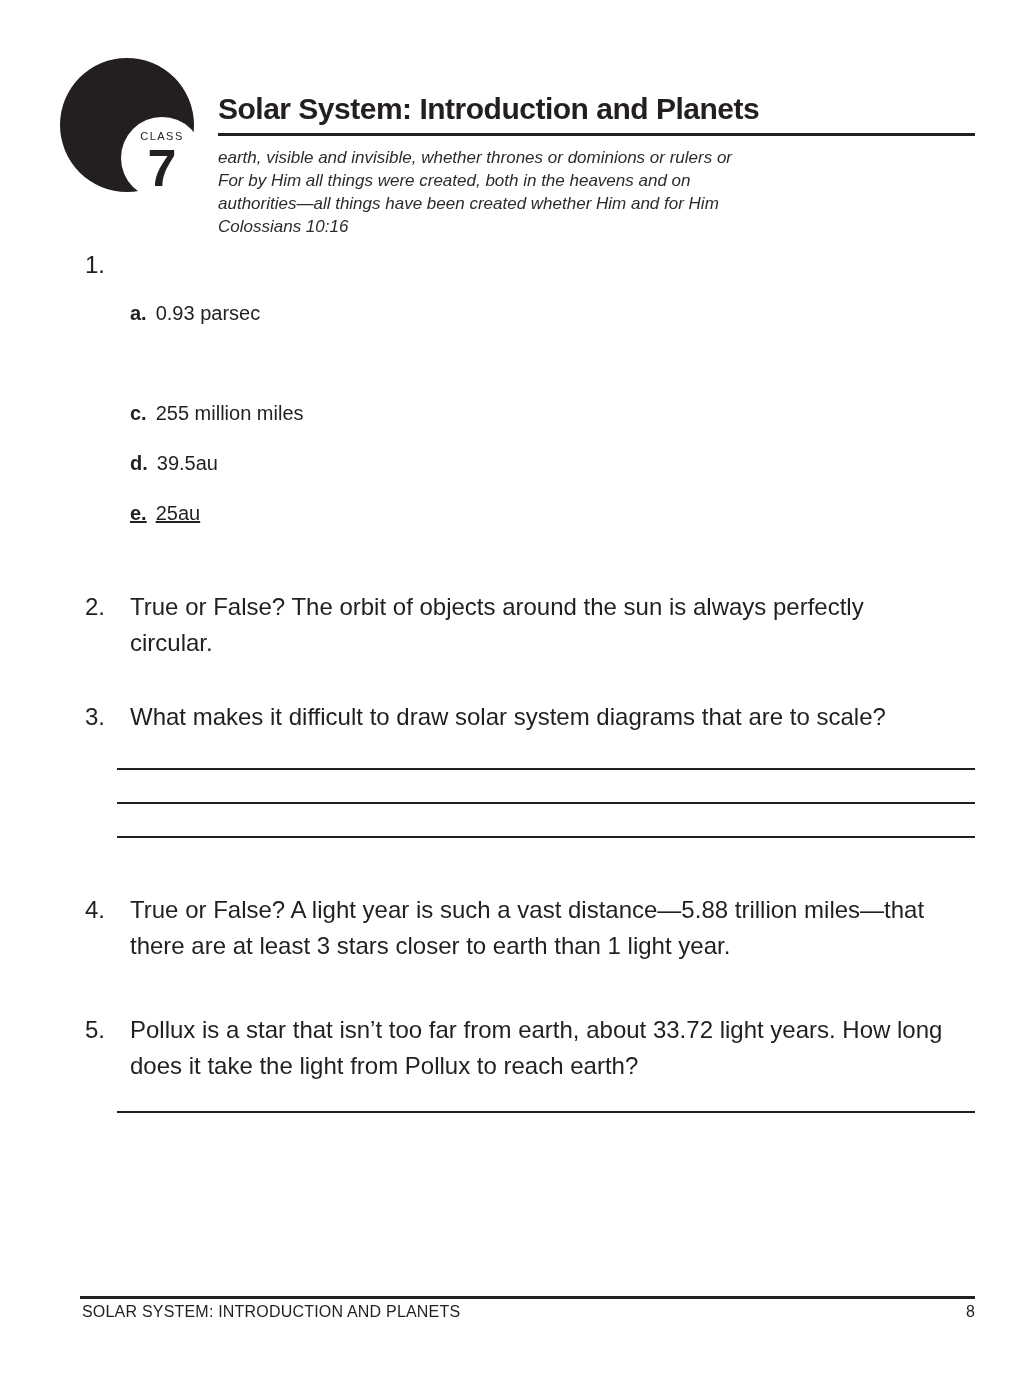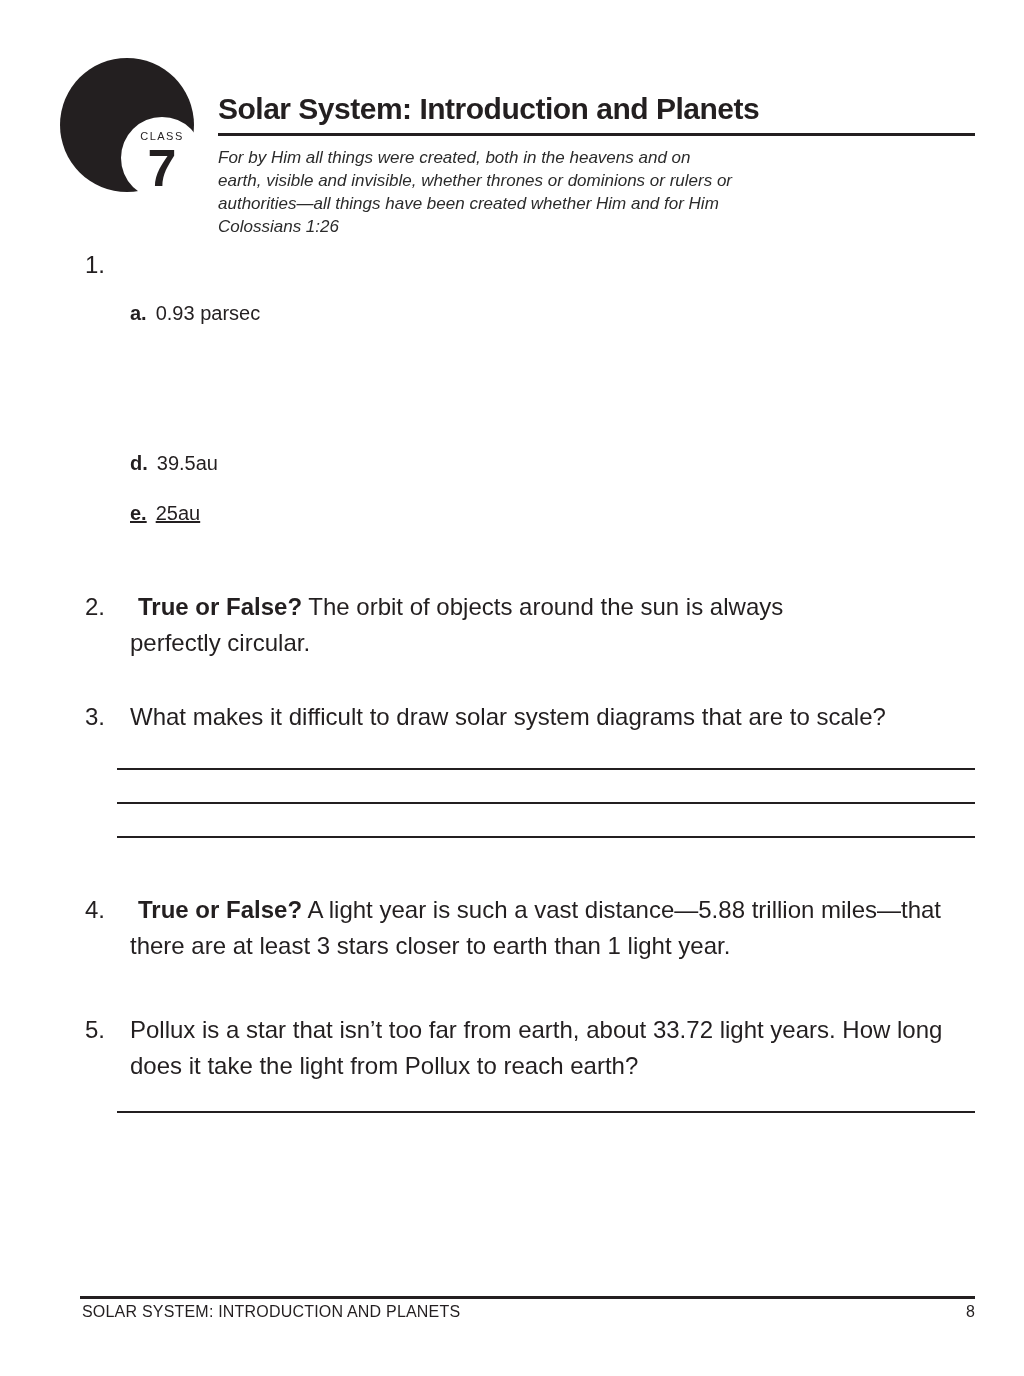--- a/index.html
+++ b/index.html
@@ -17,21 +17,21 @@
   .badge { position: absolute; left: 58px; top: 58px; width: 142px; height: 142px; }
   .header-text { position: absolute; left: 218px; top: 92px; width: 757px; }
   .title { font-size: 30px; font-weight: 700; letter-spacing: -0.5px; color: #231f20; }
   .title-rule { margin-top: 7px; height: 3px; background: #231f20; width: 100%; }
   .verse { margin-top: 10px; font-style: italic; font-size: 17px; line-height: 23px; color: #2b2b2b; }
 
   
   .question { position: absolute; left: 85px; display: flex; font-size: 24px; line-height: 36px; }
   .q-num { width: 45px; flex: 0 0 45px; }
   .q-text { }
-  .q-bold { font-weight: 700; margin-left: 8px; }
+  .q-bold { font-weight: 400; }
   .opt-row { position: absolute; left: 130px; font-size: 20px; line-height: 36px; }
   .opt-letter { font-weight: 700; margin-right: 9px; }
 
   .answer-lines { position: absolute; left: 117px; width: 858px; }
   .answer-line { height: 34px; border-bottom: 2px solid #231f20; }
   .answer-line-single { position: absolute; left: 117px; width: 858px; height: 34px; border-bottom: 2px solid #231f20; }
 
   
   .w-q2 { max-width: 745px; }
   .w-q3 { max-width: 850px; }
@@ -51,32 +51,35 @@
     <circle cx="69" cy="67" r="67" fill="#231f20"></circle>
     <circle cx="104" cy="100" r="41" fill="#ffffff"></circle>
     <text x="104" y="82" text-anchor="middle" font-size="11" letter-spacing="1.5" fill="#231f20">CLASS</text>
     <text x="104" y="128" text-anchor="middle" font-size="52" font-weight="700" fill="#231f20">7</text>
   </svg>
 
   <div class="header-text">
     <div class="title">Solar System: Introduction and Planets</div>
     <div class="title-rule"></div>
     <div class="verse">
+      <div>earth, visible and invisible, whether thrones or dominions or rulers or</div>
       <div>For by Him all things were created, both in the heavens and on</div>
-      <div>earth, visible and invisible, whether thrones or dominions or rulers or</div>
       <div>authorities—all things have been created whether Him and for Him</div>
-      <div>Colossians 1:26</div>
+      <div>Colossians 10:16</div>
     </div>
   </div>
 
   <div class="question" style="top:247px;">
     <div class="q-num">1.</div>
   </div>
   <div class="opt-row" style="top:295px;">
     <span class="opt-letter">a.</span><span>0.93 parsec</span>
+  </div>
+  <div class="opt-row" style="top:395px;">
+    <span class="opt-letter">c.</span><span>255 million miles</span>
   </div>
   <div class="opt-row" style="top:445px;">
     <span class="opt-letter">d.</span><span>39.5au</span>
   </div>
   <div class="opt-row" style="top:495px;text-decoration:underline;">
     <span class="opt-letter">e.</span><span>25au</span>
   </div>
 
   <div class="question" style="top:589px;">
     <div class="q-num">2.</div>

